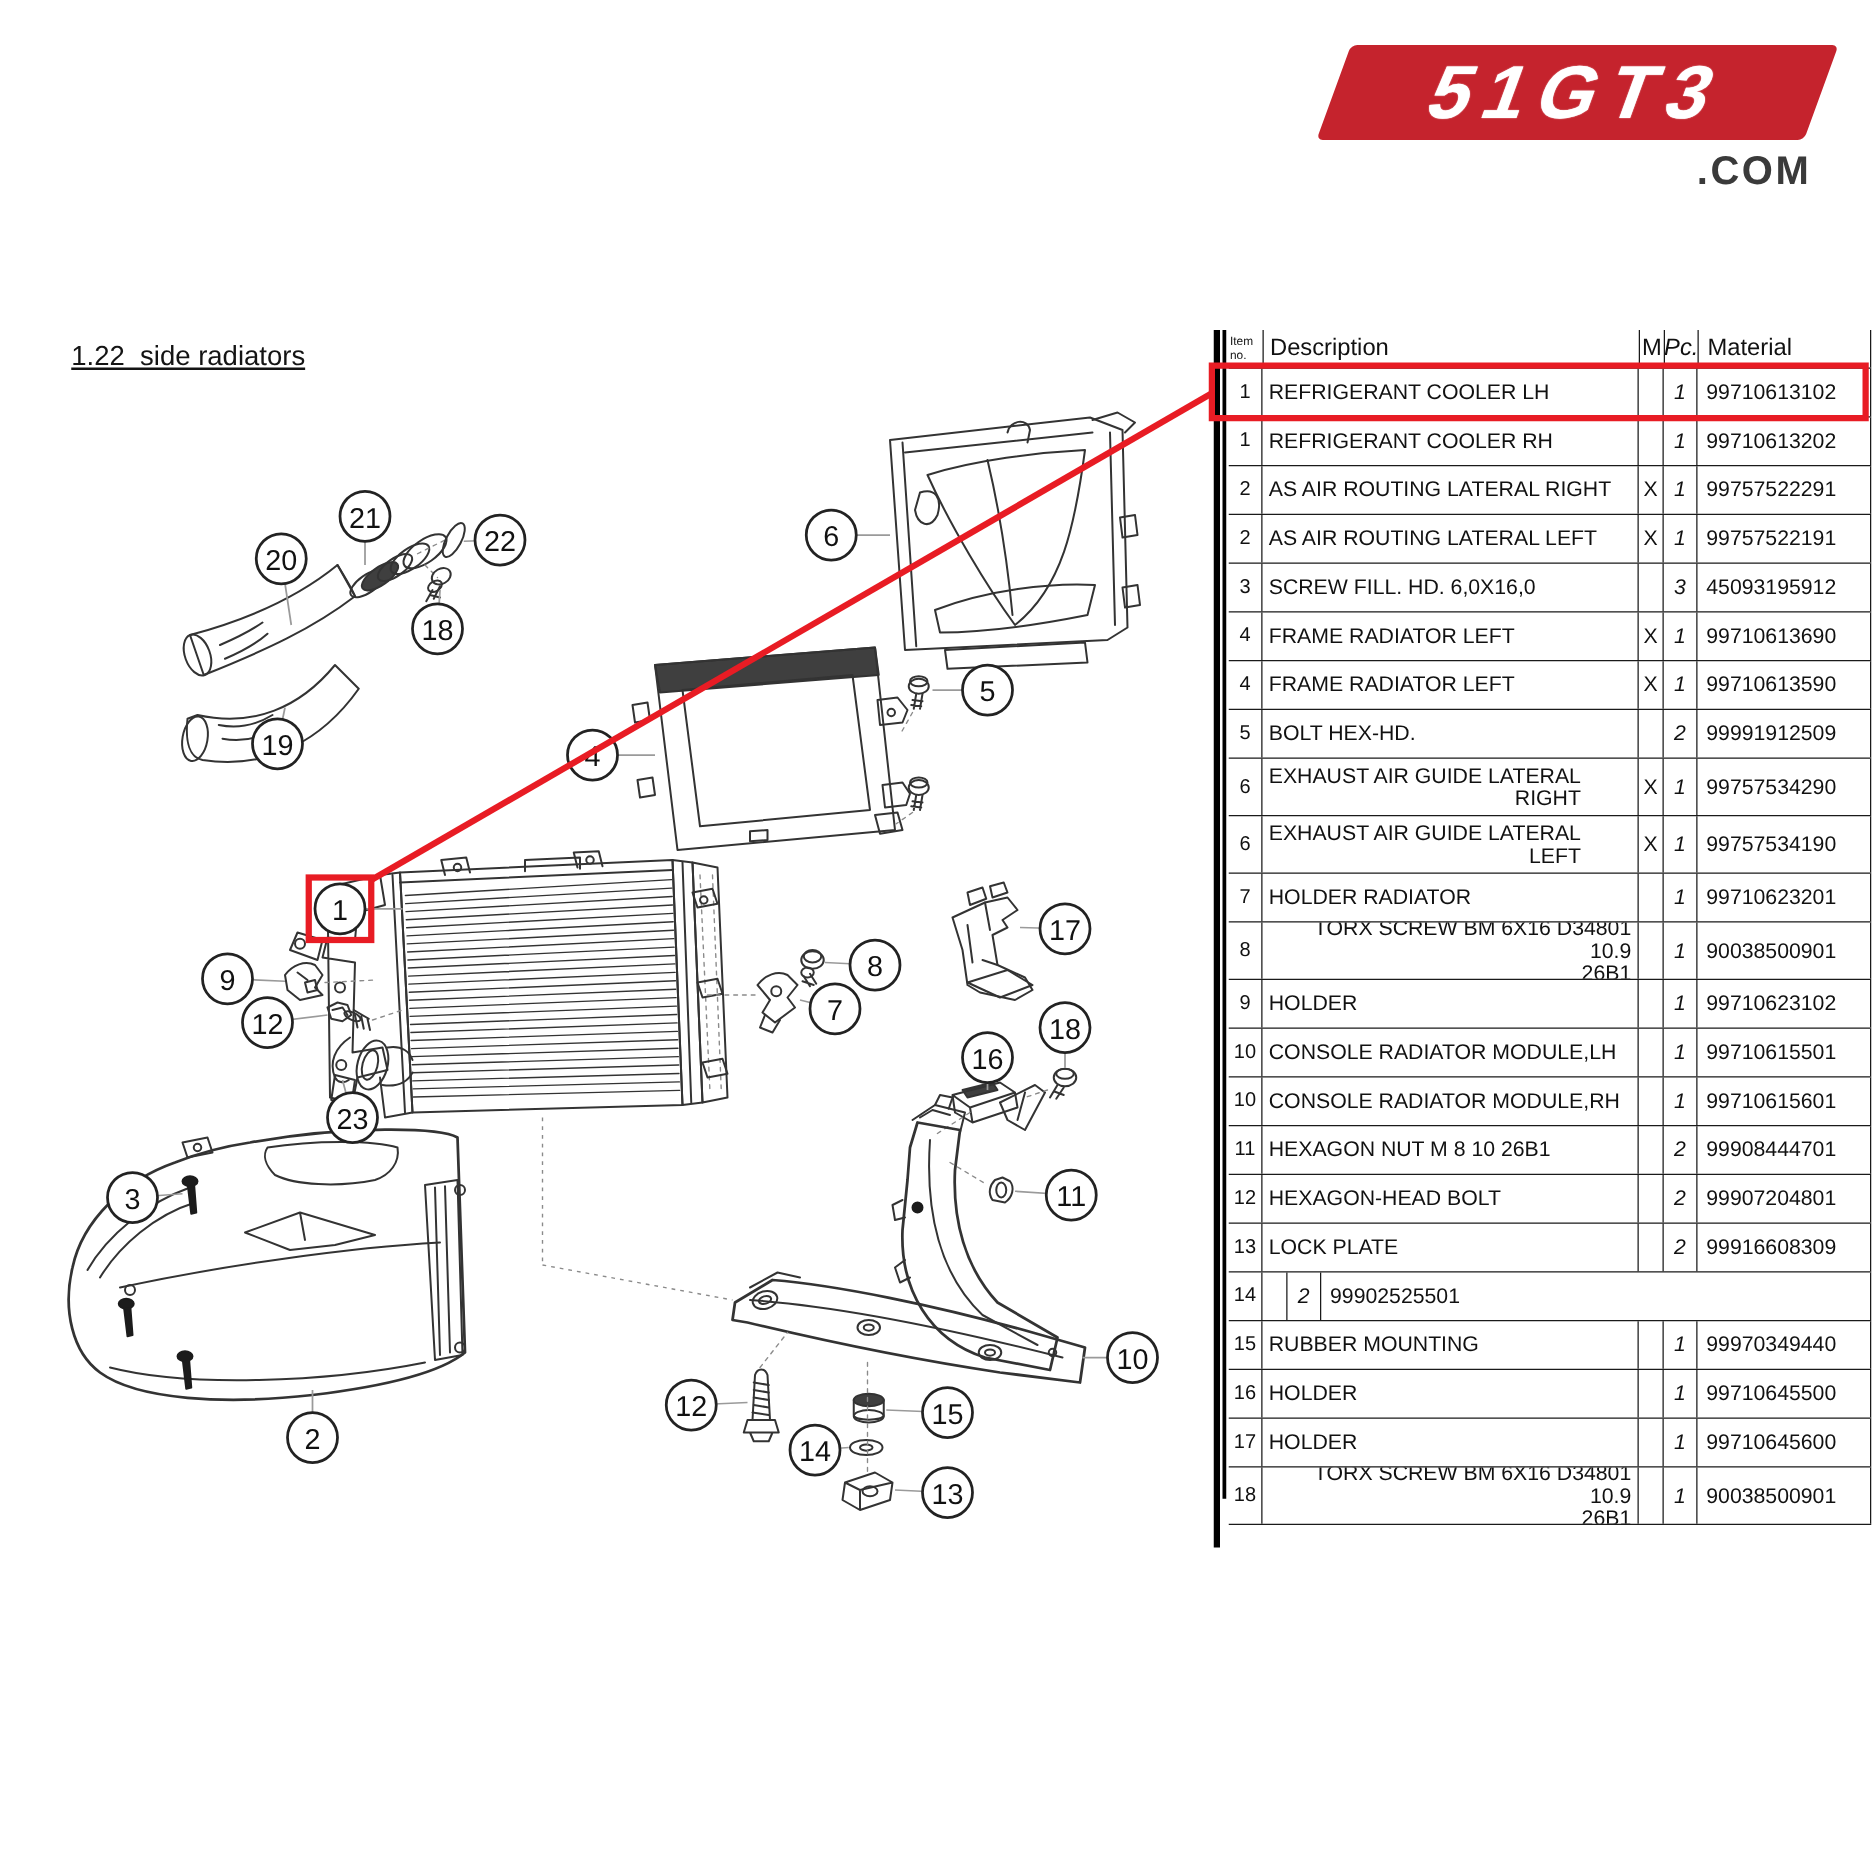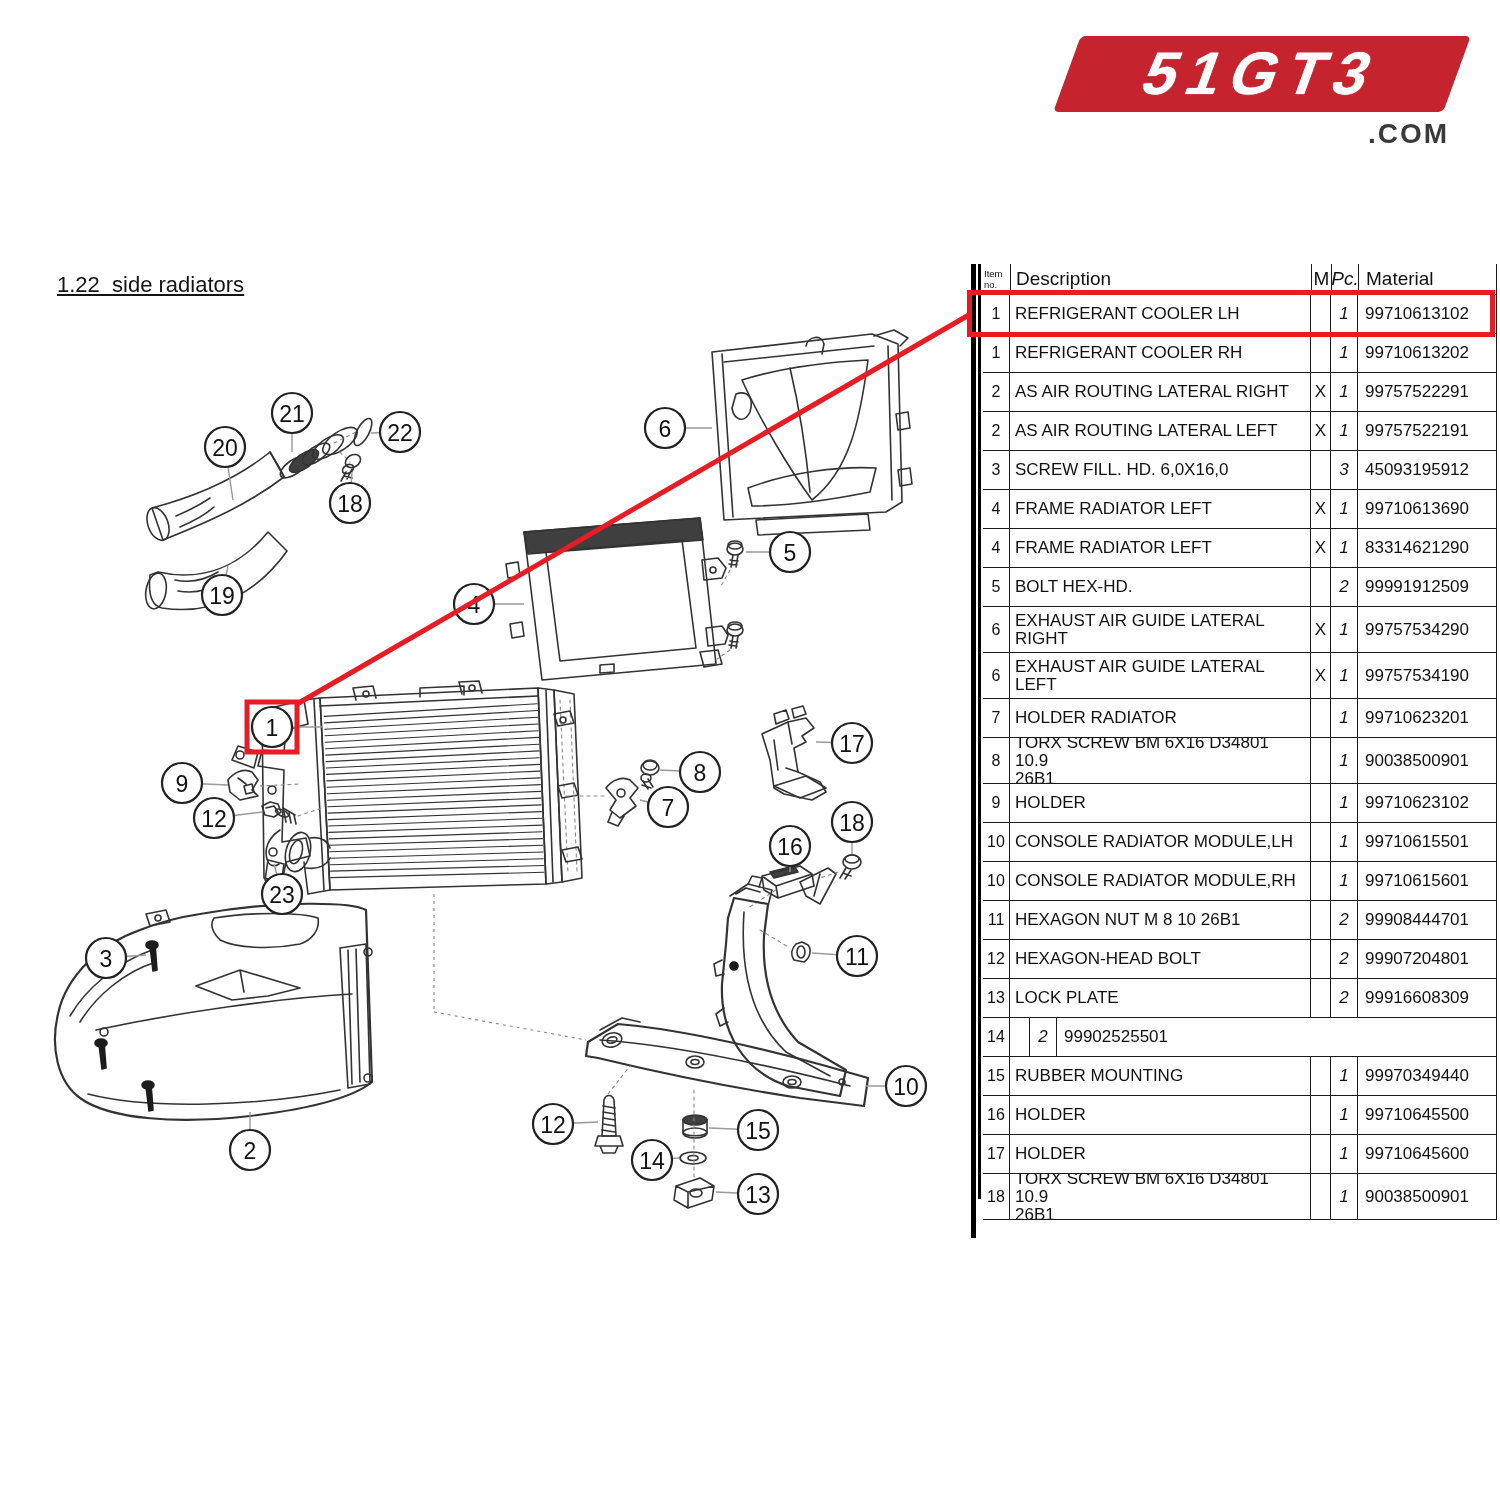--- a/index.html
+++ b/index.html
@@ -5,35 +5,35 @@
   html,body{margin:0;padding:0;}
   body{width:1500px;height:1500px;background:#ffffff;position:relative;
        font-family:"Liberation Sans","DejaVu Sans",sans-serif;color:#111;overflow:hidden;}
 
   
   .logo-wrap{position:absolute;left:1053px;top:34px;width:420px;height:120px;}
   .logo-box{position:absolute;left:14px;top:2px;width:390px;height:76px;background:#c5232d;
             transform:skewX(-20deg);border-radius:5px;display:flex;align-items:center;justify-content:center;}
   .logo-text{color:#ffffff;font-size:60px;font-weight:bold;letter-spacing:10px;line-height:1;
              text-shadow:0 0 1px #fff;}
-  .logo-tld{position:absolute;right:24px;top:84px;font-size:28px;font-weight:bold;color:#3a3a3a;letter-spacing:2px;}
+  .logo-tld{position:absolute;right:24px;top:84px;font-size:32px;font-weight:bold;color:#3a3a3a;letter-spacing:2px;}
 
   
   .page-title{position:absolute;left:57px;top:272px;font-size:22px;color:#141414;white-space:pre;text-decoration:underline;}
 
   
   .tbl-bar-long{position:absolute;left:971px;top:264px;width:5px;height:974px;background:#000;}
   .tbl-bar-short{position:absolute;left:978px;top:264px;width:3px;height:935px;background:#000;}
   .ptable{position:absolute;left:983px;top:264px;width:514px;font-size:17px;}
   .thead{display:flex;height:30px;border-bottom:1px solid #1a1a1a;align-items:stretch;font-size:19px;}
   .trow{display:flex;height:38px;border-bottom:1px solid #1a1a1a;align-items:stretch;position:relative;}
   .trow.tall{height:45px;}
   .c{border-right:1px solid #1a1a1a;display:flex;align-items:center;overflow:hidden;}
   .c.item{width:26px;justify-content:center;font-size:16px;flex:none;}
-  .c.desc{width:290px;padding:0 5px;white-space:pre-line;line-height:18px;flex:none;}
+  .c.desc{width:290px;padding:0 5px;white-space:pre-line;line-height:18px;flex:none;text-align:right;}
   .c.m{width:19px;justify-content:center;flex:none;}
   .c.pc{width:26px;justify-content:center;flex:none;font-style:italic;}
   .c.mat{flex:1;padding:0 7px;text-align:right;}
   .thead .c.item{font-size:9.5px;justify-content:flex-start;padding-left:1px;}
   .thead .c.desc,.thead .c.mat{align-items:center;}
   .trow.hl{z-index:3;}
   .trow.hl::after{content:"";position:absolute;left:-16px;right:2px;top:-5px;bottom:-4px;
                   border:5px solid #e81c24;pointer-events:none;}
 
   
@@ -442,21 +442,21 @@
     <div class="c desc">FRAME RADIATOR LEFT</div>
     <div class="c m">X</div>
     <div class="c pc">1</div>
     <div class="c mat">99710613690</div>
   </div>
       <div class="trow">
     <div class="c item">4</div>
     <div class="c desc">FRAME RADIATOR LEFT</div>
     <div class="c m">X</div>
     <div class="c pc">1</div>
-    <div class="c mat">83314621290</div>
+    <div class="c mat">99710613590</div>
   </div>
       <div class="trow">
     <div class="c item">5</div>
     <div class="c desc">BOLT HEX-HD.</div>
     <div class="c m"></div>
     <div class="c pc">2</div>
     <div class="c mat">99991912509</div>
   </div>
       <div class="trow tall">
     <div class="c item">6</div>

